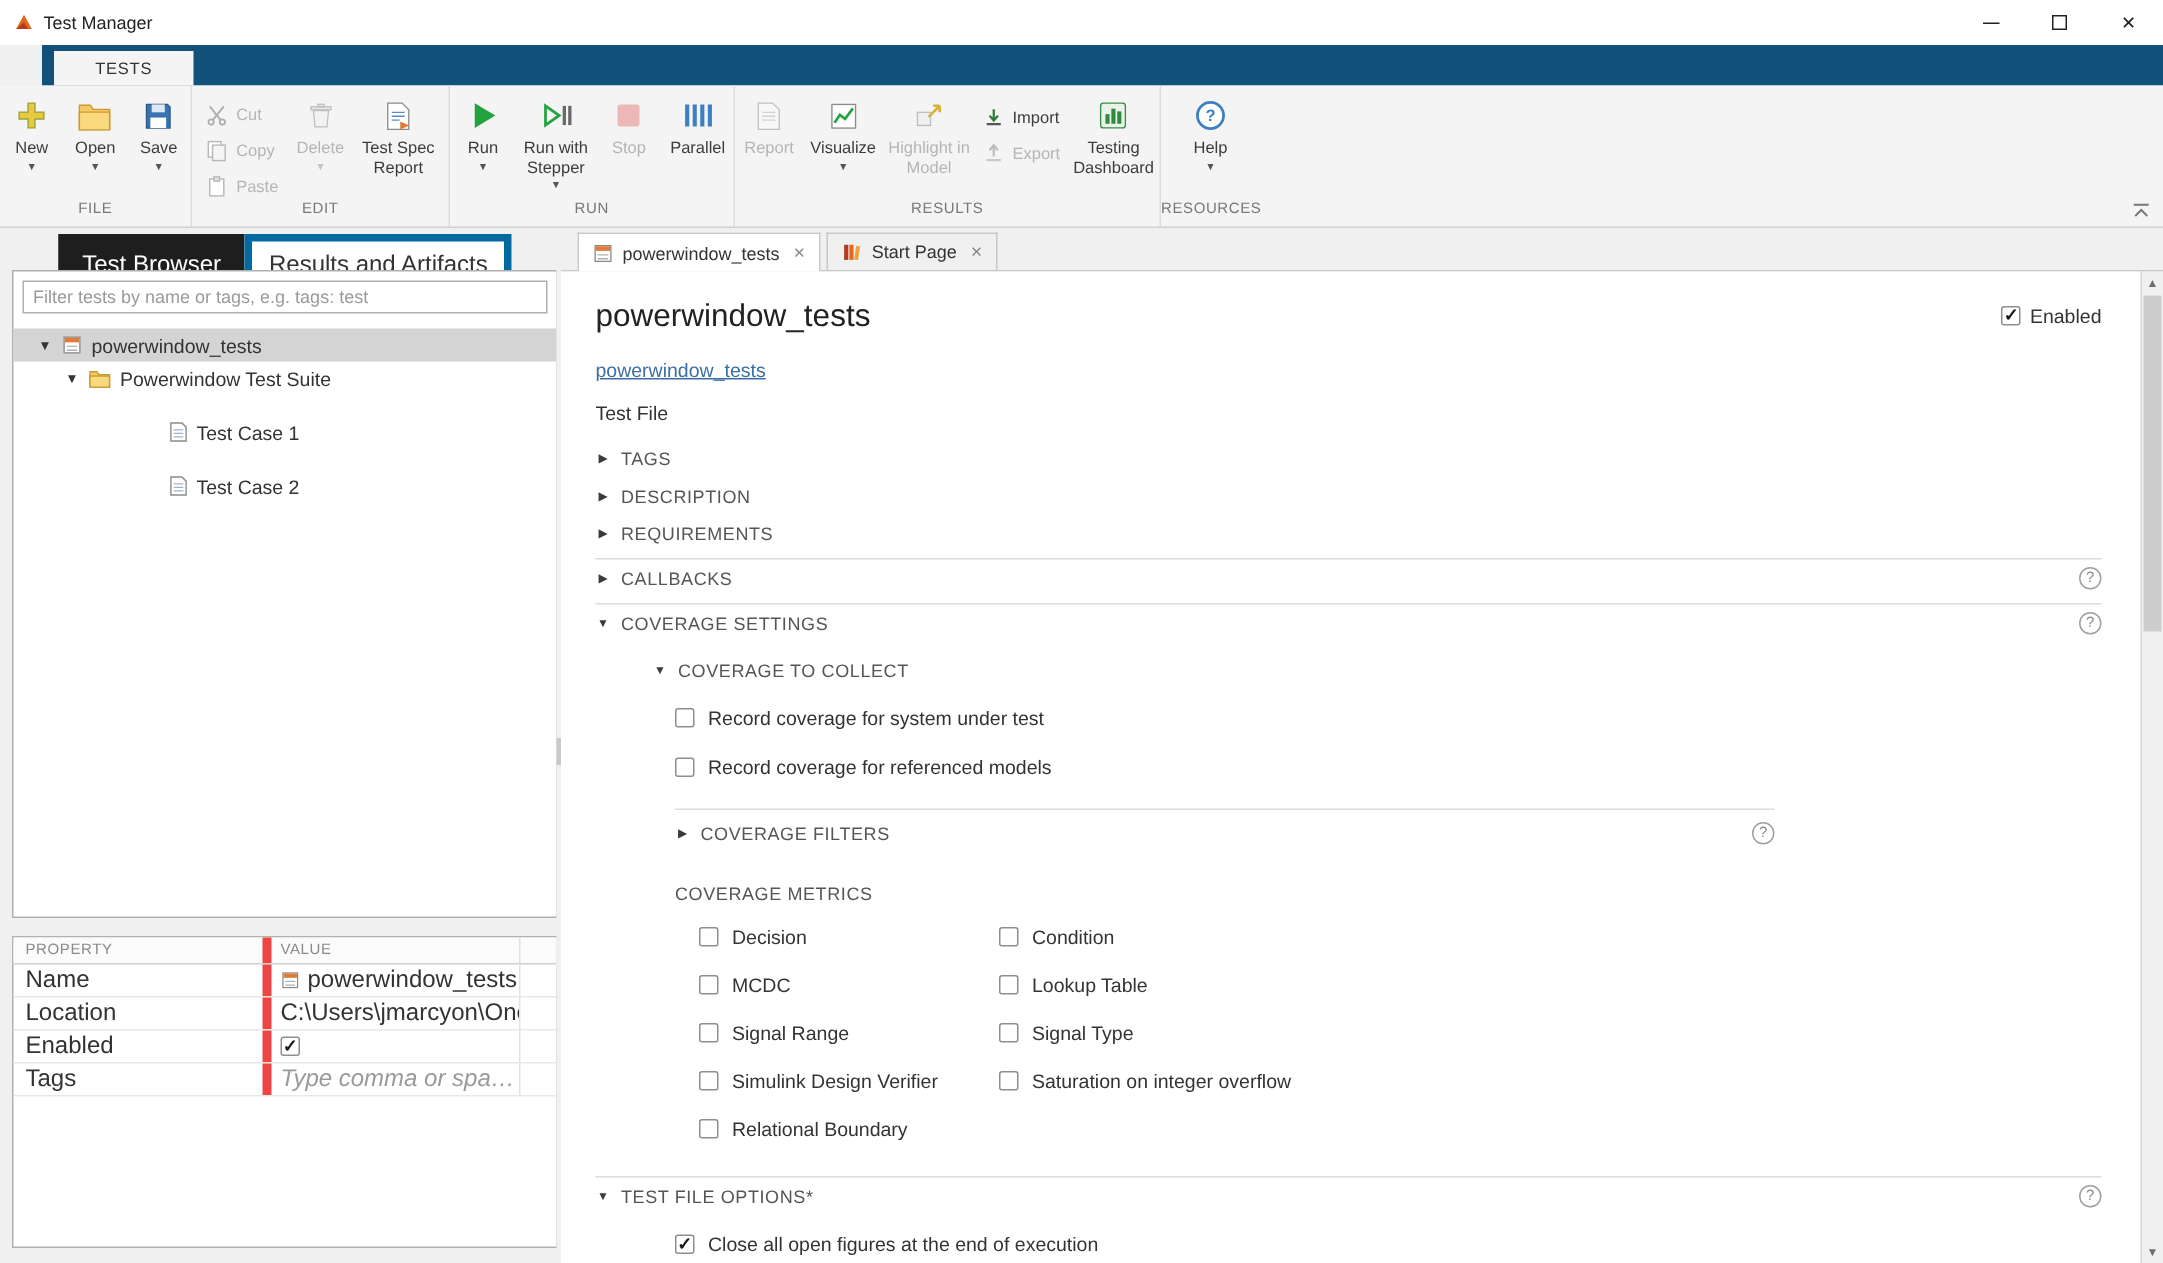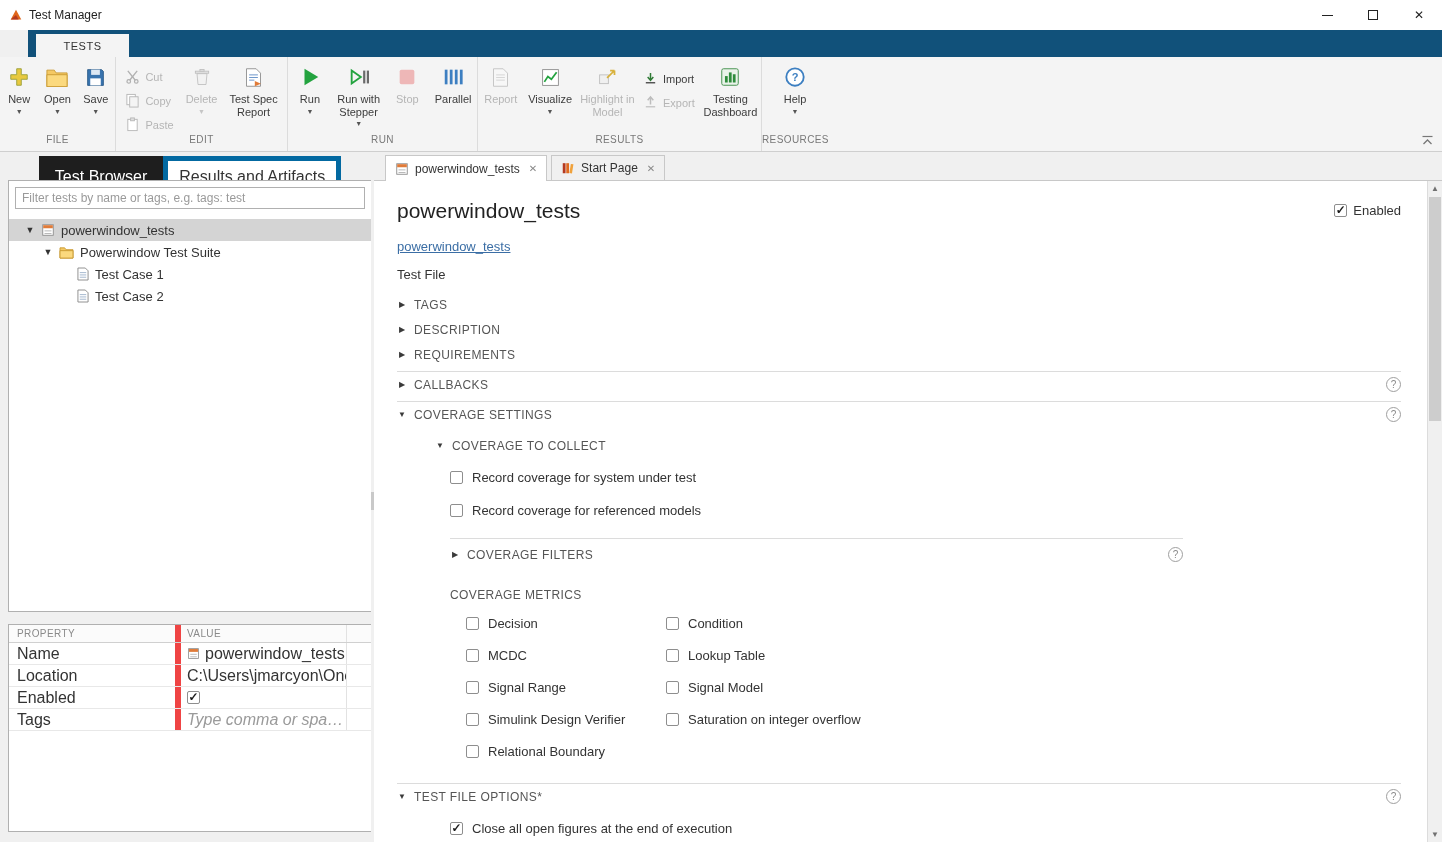--- a/index.html
+++ b/index.html
@@ -44,21 +44,21 @@
   .ltab.active { background:#1e1e1e; color:#fff; border-color:#1e1e1e; }
   .tree-panel { position:absolute; top:24px; left:0; right:0; height:432px; background:#fff; border:1px solid #b0b0b0; padding:6px; }
   .filter-input { width:100%; height:22px; border:1px solid #b0b0b0; font-size:12px; padding:0 6px; color:#333; font-family:"Liberation Sans", sans-serif; }
   .filter-input::placeholder { color:#9a9a9a; }
   .tree { margin-top:10px; }
   .trow { height:22px; display:flex; align-items:center; gap:6px; font-size:13px; margin:0 -6px; padding:0 6px; cursor:default; white-space:nowrap; }
   .trow.selected { background:#d4d4d4; }
   .tree-tri { font-size:9px; color:#333; width:10px; text-align:center; }
   .t-ind1 { padding-left:16px; }
   .t-ind2 { padding-left:34px; }
-  .t-ind3 { padding-left:68px; }
+  .t-ind3 { padding-left:104px;margin-top:14px; }
 
   .prop-panel { position:absolute; top:468px; left:0; right:0; height:208px; background:#fff; border:1px solid #b0b0b0; }
   .pg-header { display:flex; height:18px; border-bottom:1px solid #d0d0d0; background:#fbfbfb; font-size:10px; color:#8a8a8a; align-items:center; letter-spacing:.4px; }
   .pg-row { display:flex; height:22px; align-items:center; border-bottom:1px solid #e8e8e8; font-size:16px; color:#333; }
   .pg-prop { width:172px; padding-left:8px; border-right:6px solid #ef4444; align-self:stretch; display:flex; align-items:center; }
   .pg-val { flex:0 0 166px; padding-left:6px; border-right:1px solid #e2e2e2; align-self:stretch; display:flex; align-items:center; gap:5px; overflow:hidden; white-space:nowrap; text-overflow:ellipsis; }
   .pg-placeholder { font-style:italic; color:#9a9a9a; overflow:hidden; white-space:nowrap; text-overflow:ellipsis; }
 
   .vsplit { position:absolute; left:371px; top:156px; width:3px; bottom:0; background:#f0f0f0; }
   .vsplit-handle { position:absolute; left:0; top:336px; width:3px; height:18px; background:#c9c9c9; }
@@ -126,21 +126,21 @@
       </div>
   </div>
 </div>
 
 <div class="tabband">
   <div class="tests-tab">TESTS</div>
 </div>
 
 <div class="ribbon">
 
-  <div class="rgroup" style="width:116px">
+  <div class="rgroup" style="width:128px">
     <div class="rbuttons">
       <div class="rbtn">
         <span class="ric">
           <svg width="22" height="22" viewBox="0 0 24 24">
               <path d="M9.5 3 h5 v6.5 H21 v5 h-6.5 V21 h-5 v-6.5 H3 v-5 h6.5 Z" fill="#e8c93f" stroke="#9aa03a"></path>
             </svg>
         </span>
         <span class="rlabel">New</span>
         <span class="dd">▼</span>
       </div>
@@ -569,21 +569,21 @@
       <div class="cbrow">
         <span class="cb"></span>
         <span>Lookup Table</span>
       </div>
       <div class="cbrow">
         <span class="cb"></span>
         <span>Signal Range</span>
       </div>
       <div class="cbrow">
         <span class="cb"></span>
-        <span>Signal Model</span>
+        <span>Signal Type</span>
       </div>
       <div class="cbrow">
         <span class="cb"></span>
         <span>Simulink Design Verifier</span>
       </div>
       <div class="cbrow">
         <span class="cb"></span>
         <span>Saturation on integer overflow</span>
       </div>
       <div class="cbrow">

